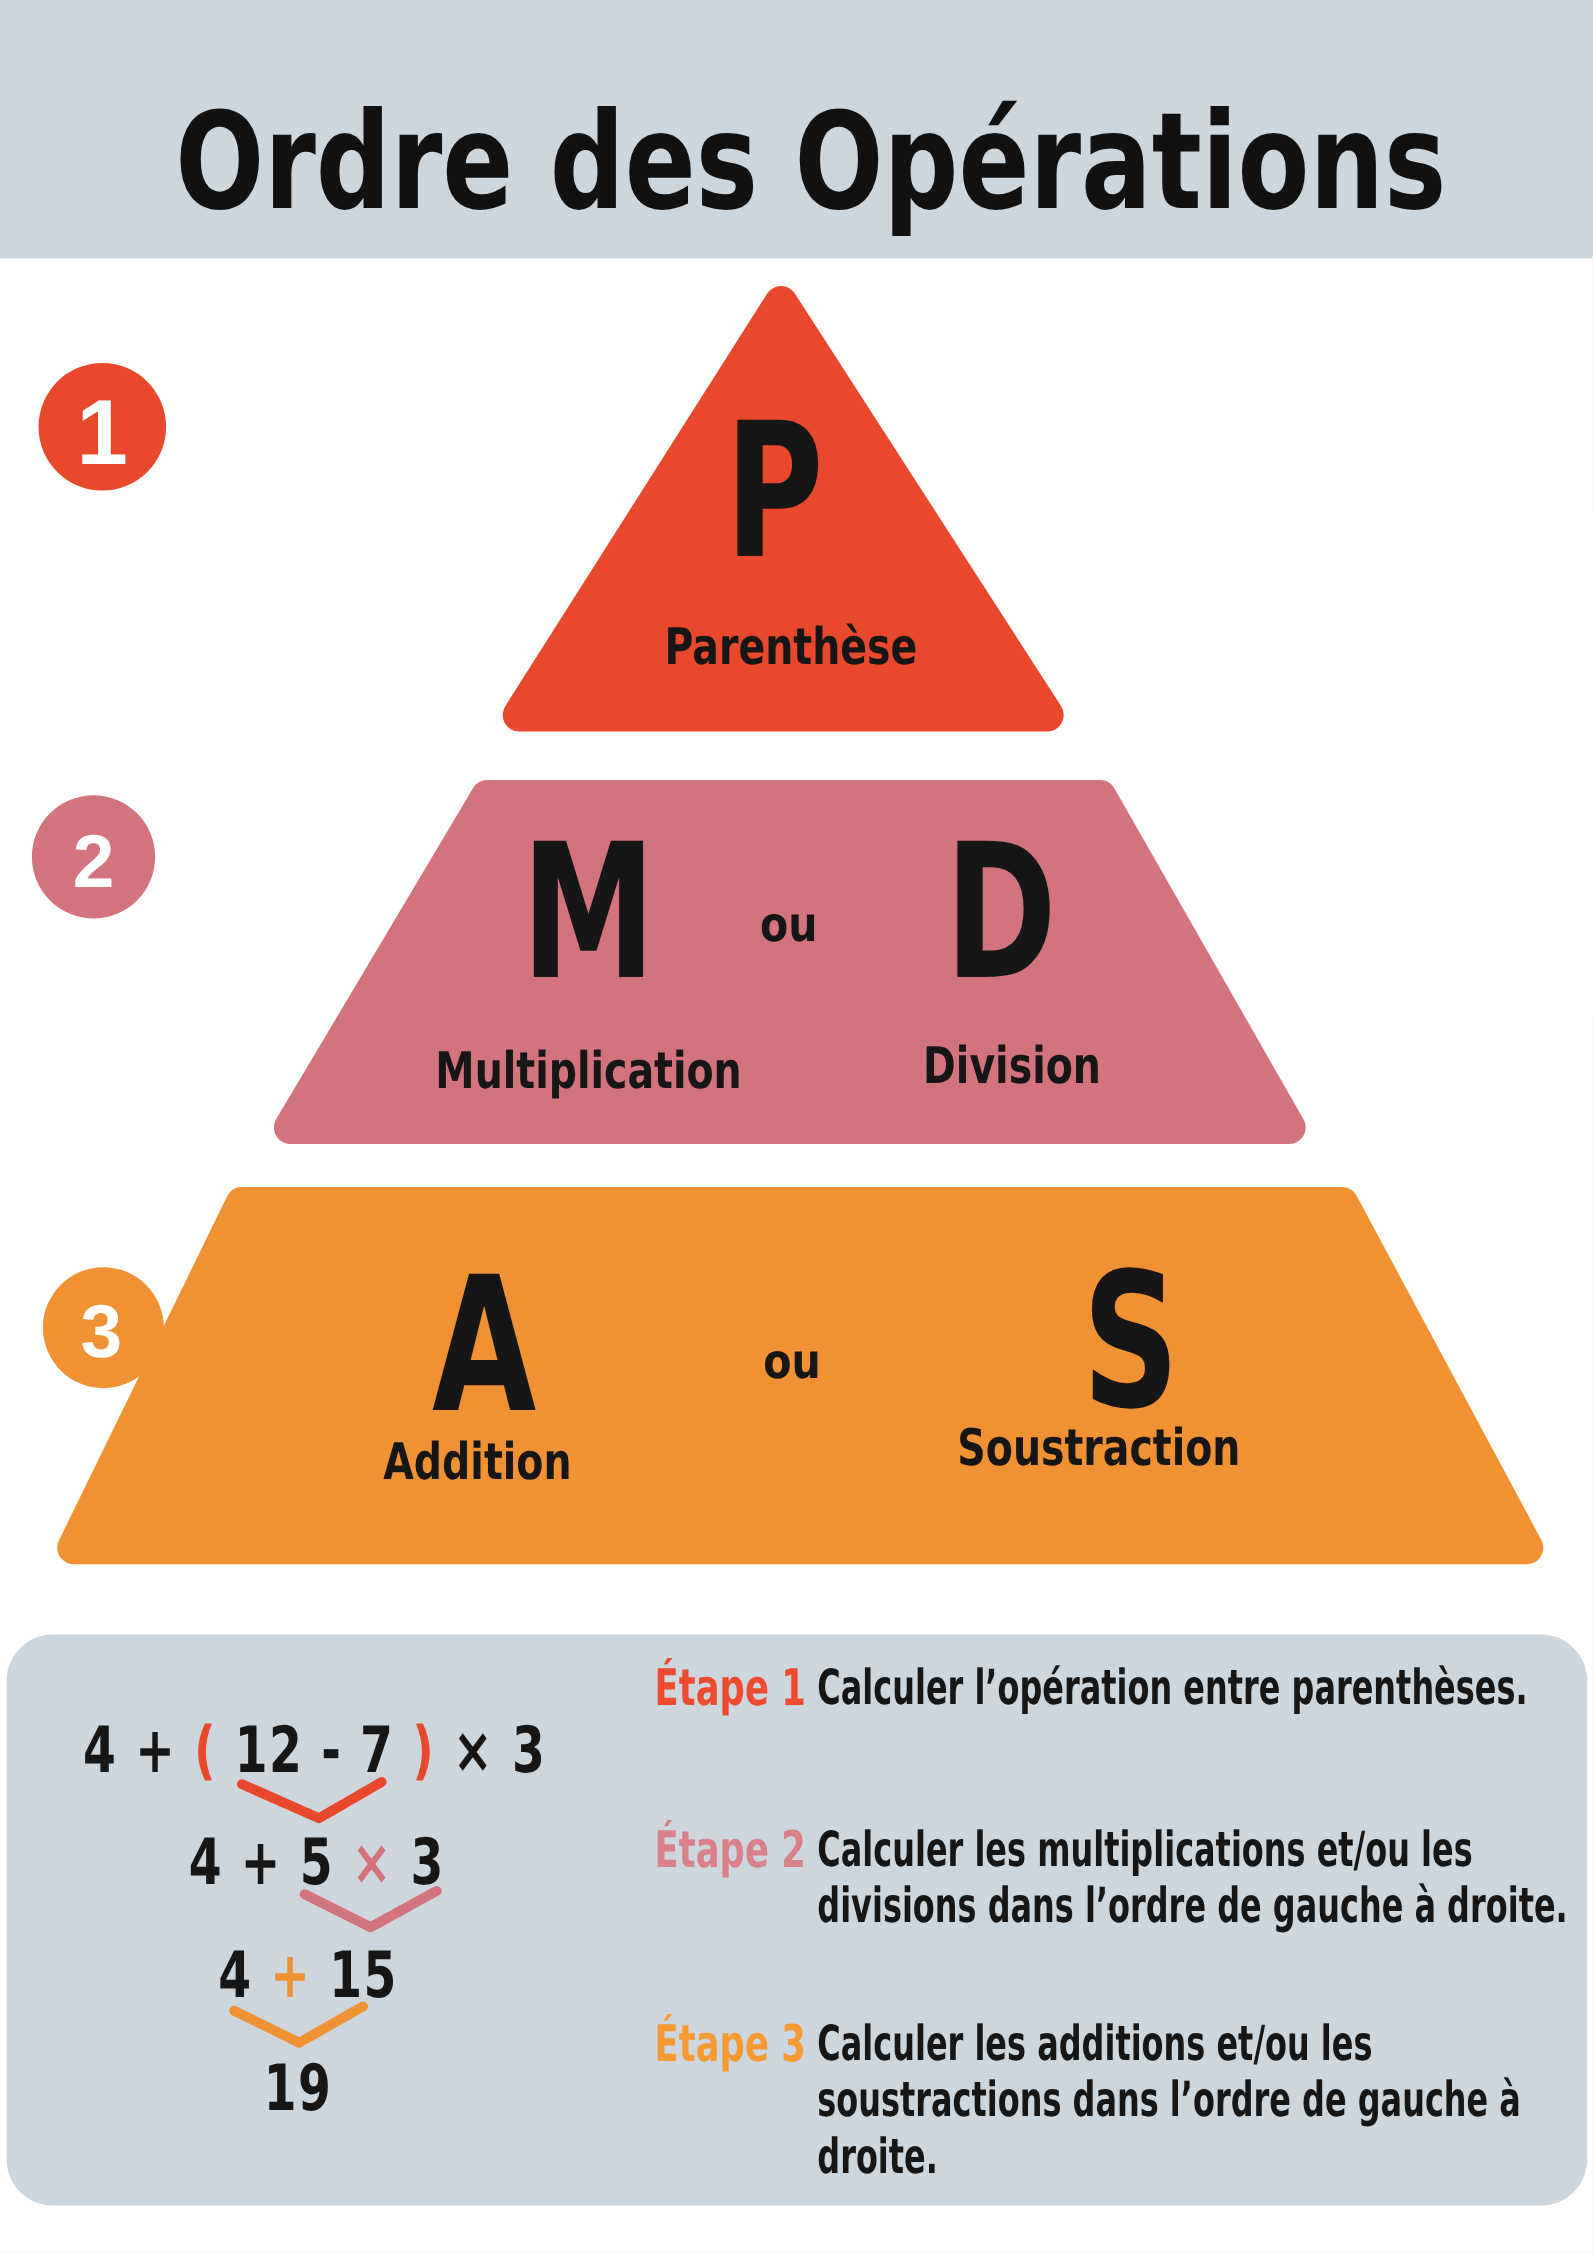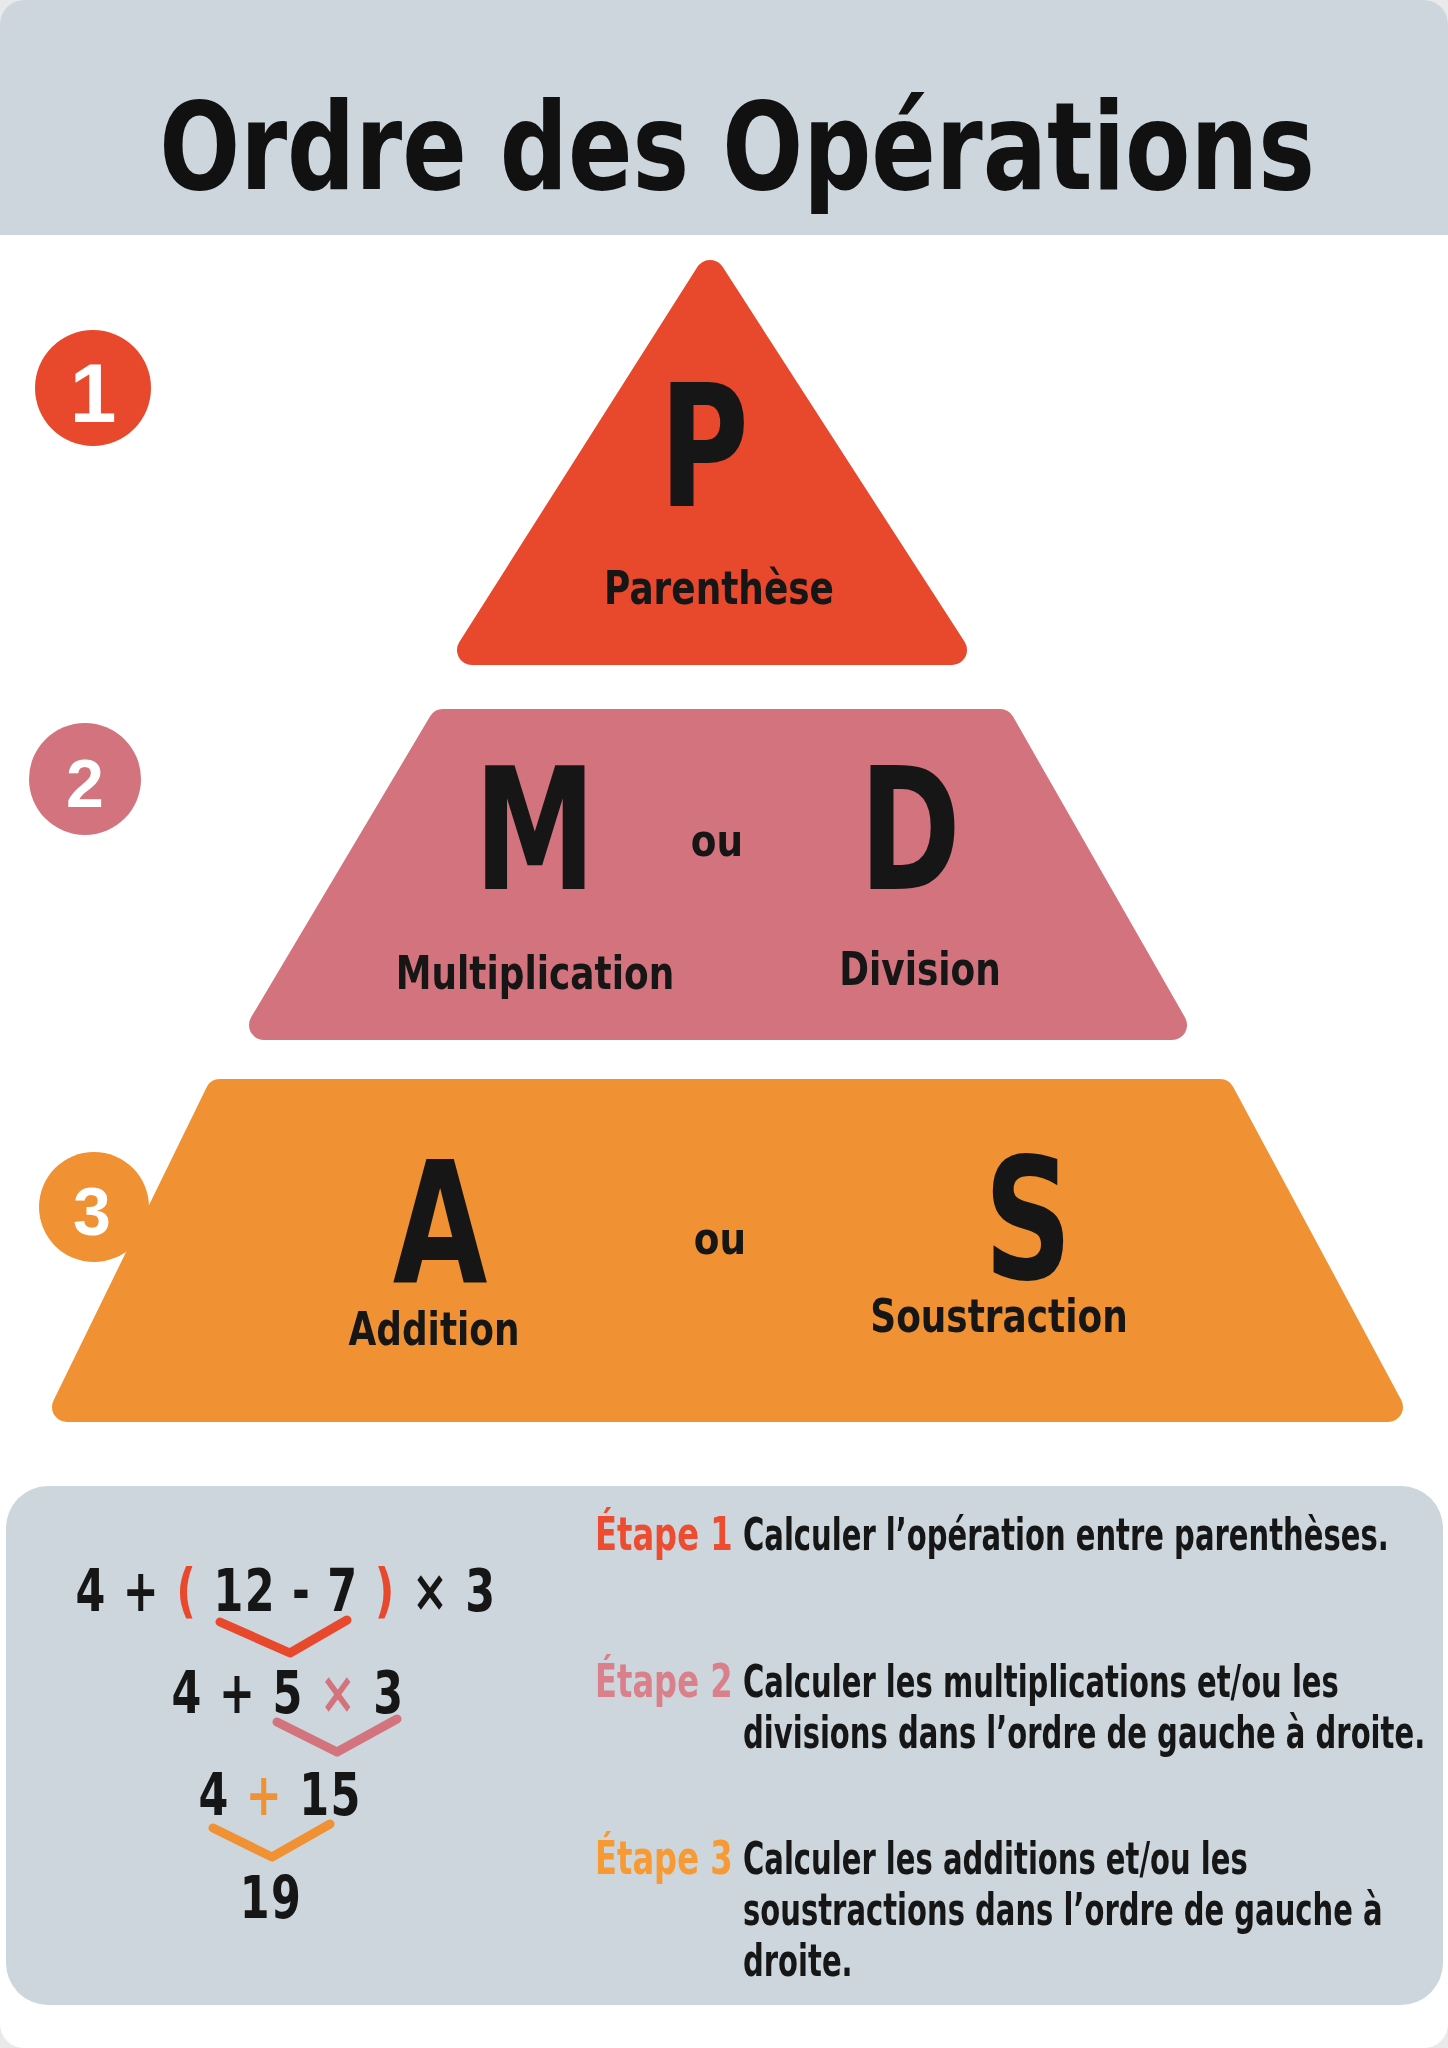--- a/index.html
+++ b/index.html
@@ -1,19 +1,19 @@
 <!DOCTYPE html>
 <html style="--bg: #ffffff; --panel: #ccd6dc; --ink: #161616; --white: #ffffff; --red: #e8482c; --pink: #d3737d; --orange: #f09233; --step1: #ee4c30; --step2: #d9808a; --step3: #f79a33;"><head>
 <meta charset="utf-8">
 <style>
   html,body{margin:0;padding:0;background:#e9e9e9;}
   .page{
     position:relative;width:1448px;height:2048px;margin:0 auto;
     background:var(--bg,#fff);overflow:hidden;
-    font-family:"DejaVu Sans",sans-serif;font-weight:bold;color:var(--ink,#161616);border-radius:24px;
+    font-family:"DejaVu Sans",sans-serif;font-weight:bold;color:var(--ink,#161616);
   }
   .band{position:absolute;left:0;top:0;width:1448px;height:235px;background:var(--panel);z-index:0;}
   .panel{position:absolute;left:6px;top:1486px;width:1437px;height:519px;border-radius:42px;background:var(--panel);z-index:0;}
   .shapes{position:absolute;left:0;top:0;z-index:1;}
   .txt{position:absolute;z-index:2;line-height:1;white-space:nowrap;}
   .ctr{text-align:center;}
   .sx78{transform:scaleX(0.78);transform-origin:50% 50%;}
   .sx74{transform:scaleX(0.74);transform-origin:50% 50%;}
   .sx72{transform:scaleX(0.72);transform-origin:50% 50%;}
   .sx85{transform:scaleX(0.85);transform-origin:50% 50%;}

